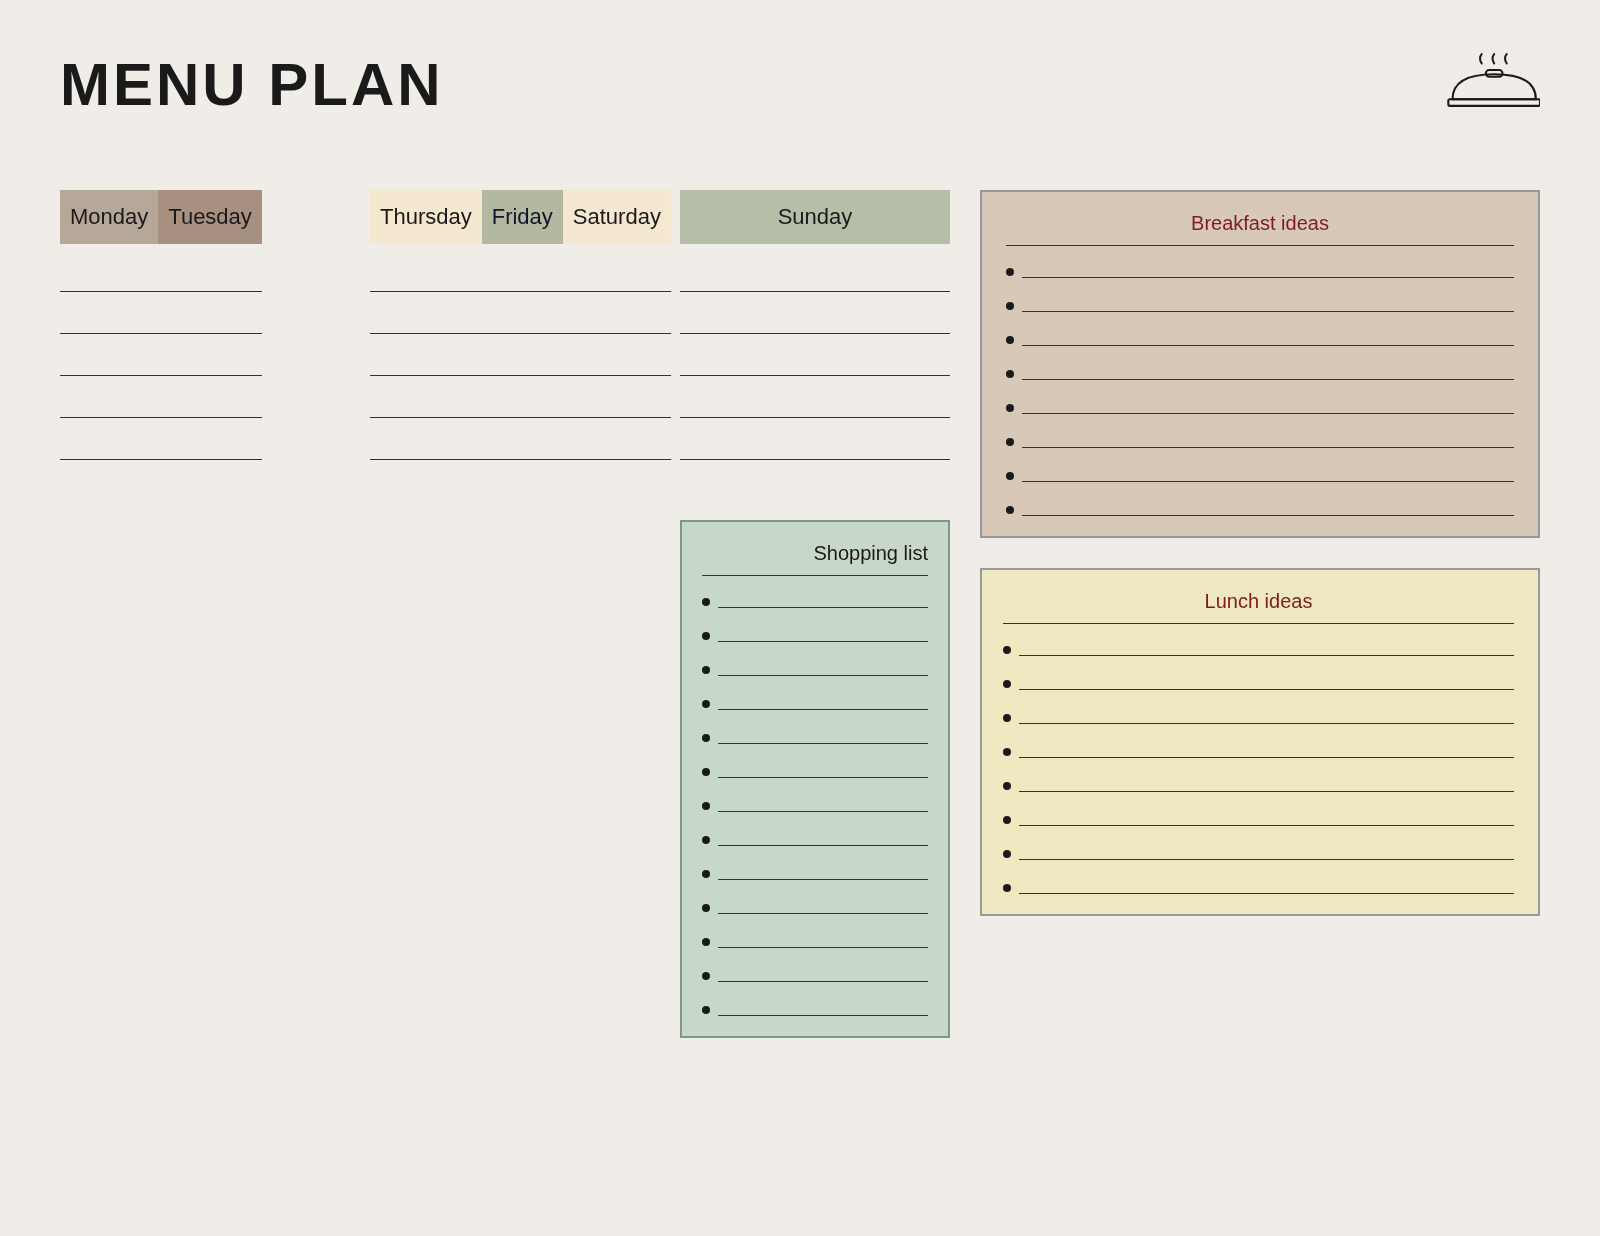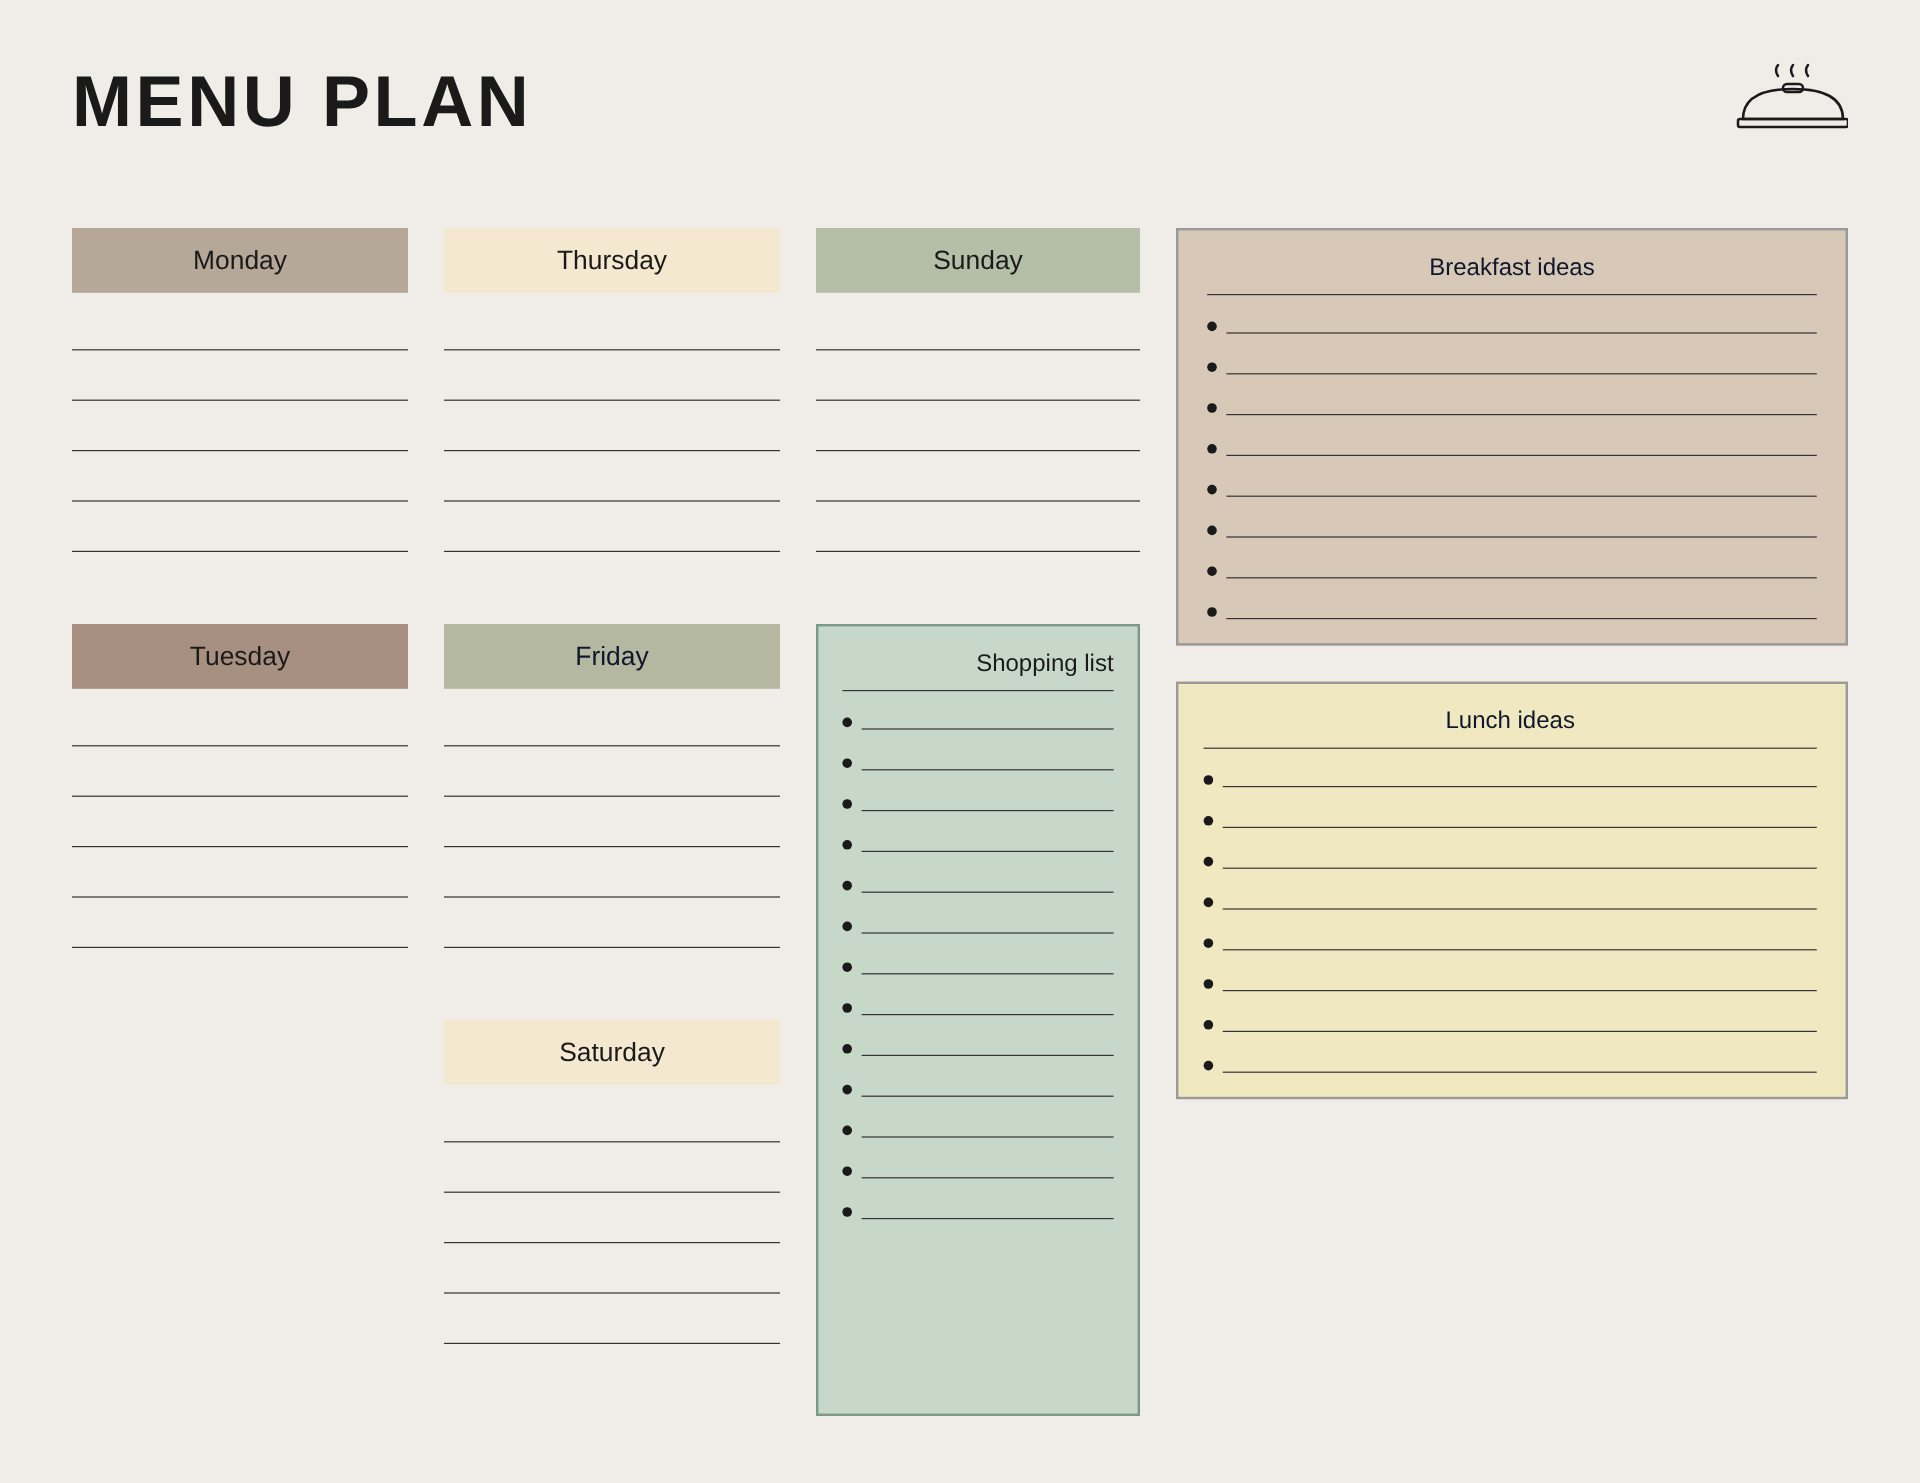--- a/index.html
+++ b/index.html
@@ -71,21 +71,21 @@
       border: none;
       border-bottom: 1.5px solid #333;
       background: transparent;
       height: 20px;
       width: 100%;
     }
 
     
     .col1, .col2 {
       display: flex;
-      flex-direction: column;
+      flex-direction: row;
     }
 
     .day-section {
       margin-bottom: 10px;
     }
 
     .day-section .lines-container {
       padding: 10px 0 20px 0;
     }
 
@@ -156,21 +156,21 @@
     }
 
     .ideas-box.breakfast { background-color: #d8c8b8; border-color: #999; }
     .ideas-box.lunch { background-color: #f0e8c0; border-color: #999; padding-left: 21px; }
 
     .ideas-box .box-title {
       text-align: center;
       font-size: 20px;
       font-family: Arial, sans-serif;
       margin-bottom: 10px;
-      color: #0f172a;
+      color: #7f1d1d;
     }
 
     .ideas-box .title-line {
       border-bottom: 1.5px solid #333;
       margin-bottom: 14px;
     }
 
     .sunday-lines {
       padding: 10px 0 20px 0;
     }

